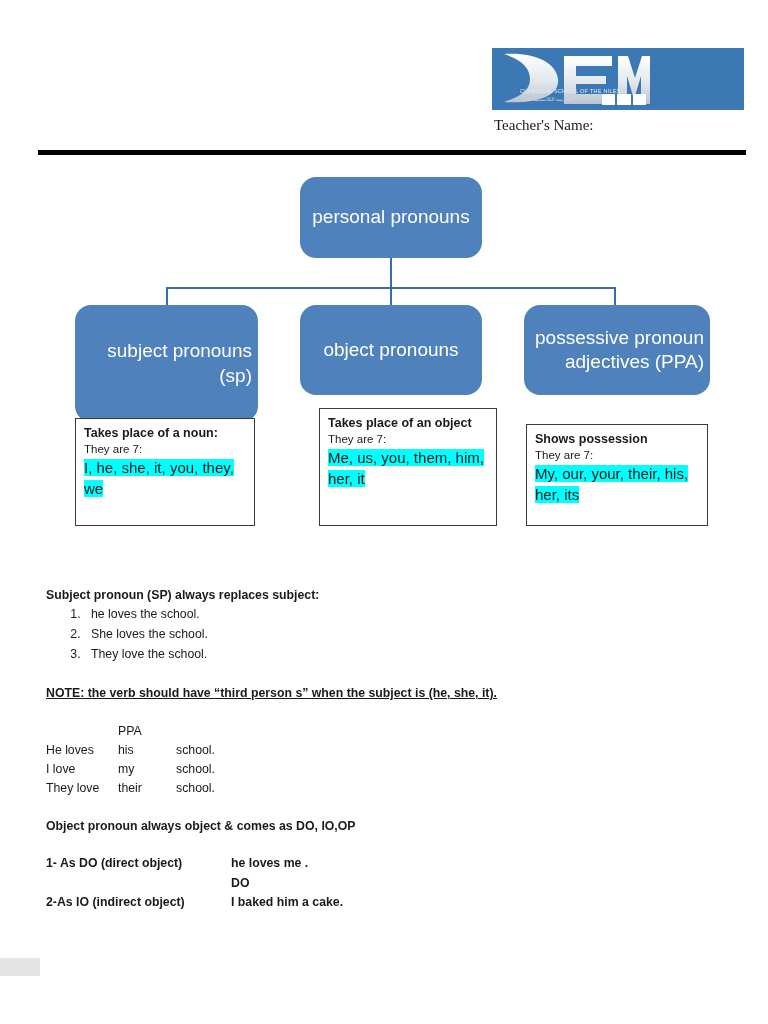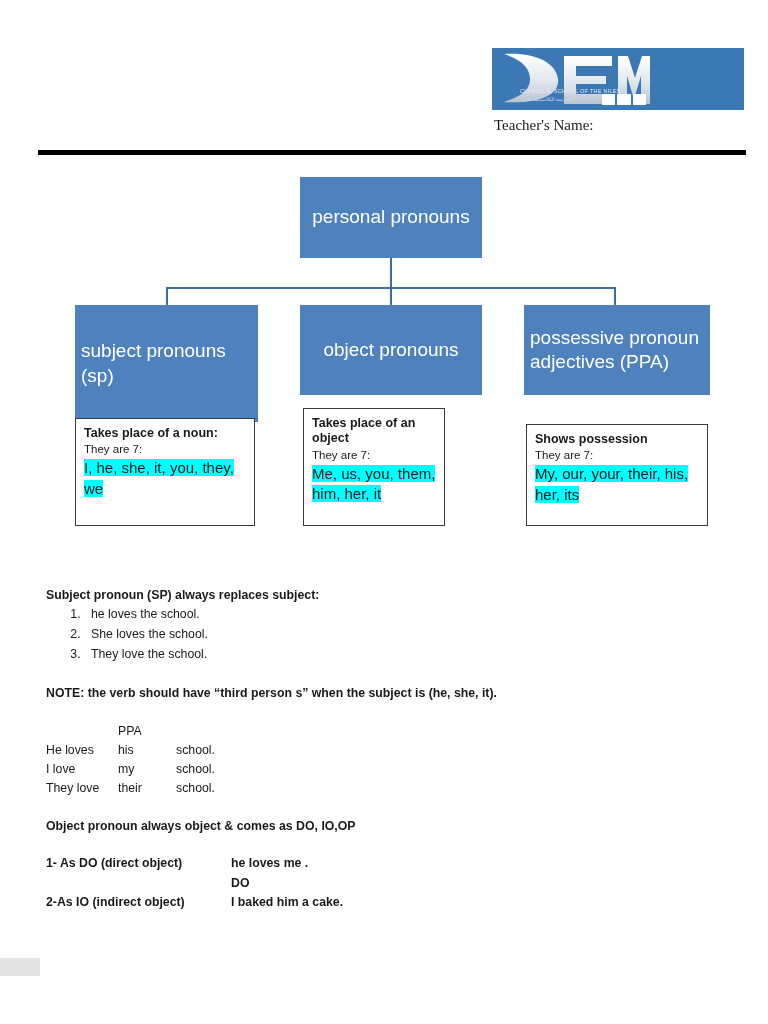--- a/index.html
+++ b/index.html
@@ -85,25 +85,26 @@
   }
 
   
   .chart-box {
     position: absolute;
     background: #4f81bd;
     color: #ffffff;
     display: flex;
     align-items: center;
     justify-content: center;
-    text-align: left;
+    text-align: right;
     font-size: 19px;
     line-height: 1.28;
     padding: 20px 6px;
     box-sizing: border-box;
+    border-radius: 16px;
   }
   #box-root   { left: 300px; top: 177px; width: 182px; height: 81px; }
   #box-child-1{ left: 75px;  top: 305px; width: 183px; height: 117px; }
   #box-child-2{ left: 300px; top: 305px; width: 182px; height: 90px; }
   #box-child-3{ left: 524px; top: 305px; width: 186px; height: 90px; }
 
   .connector {
     position: absolute;
     background: #3b6ea5;
   }
@@ -116,21 +117,21 @@
   .def-box {
     position: absolute;
     border: 1.5px solid #3a3a3a;
     background: #ffffff;
     box-sizing: border-box;
     padding: 7px 8px 6px 8px;
     font-size: 12px;
     line-height: 1.22;
   }
   #def-box-1 { left: 75px;  top: 418px; width: 180px; height: 108px; }
-  #def-box-2 { left: 303px; top: 408px; width: 142px; height: 118px; }
+  #def-box-2 { left: 319px; top: 408px; width: 178px; height: 118px; }
   #def-box-3 { left: 526px; top: 424px; width: 182px; height: 102px; }
 
   .def-title {
     font-weight: bold;
     font-size: 12.5px;
     margin-bottom: 1px;
   }
   .def-count {
     font-size: 11.5px;
     margin-bottom: 2px;
@@ -159,21 +160,21 @@
 
   ol.num-list {
     margin: 1px 0 0 0;
     padding-left: 38px;
     list-style-type: decimal;
   }
   ol.num-list li {
     padding-left: 7px;
     line-height: 1.62;
   }
-  .note-line { font-weight: bold; font-size: 12.3px; }
+  .note-line { font-weight: bold; font-size: 12.3px; text-decoration: underline; }
 
   .mono-table {
     font-family: "Liberation Sans", sans-serif;
     font-size: 12.3px;
     line-height: 1.55;
     border-collapse: collapse;
   }
   .mono-table td { padding: 0 0 0 0; vertical-align: top; }
   .col-a { width: 72px; }
   .col-b { width: 58px; }

